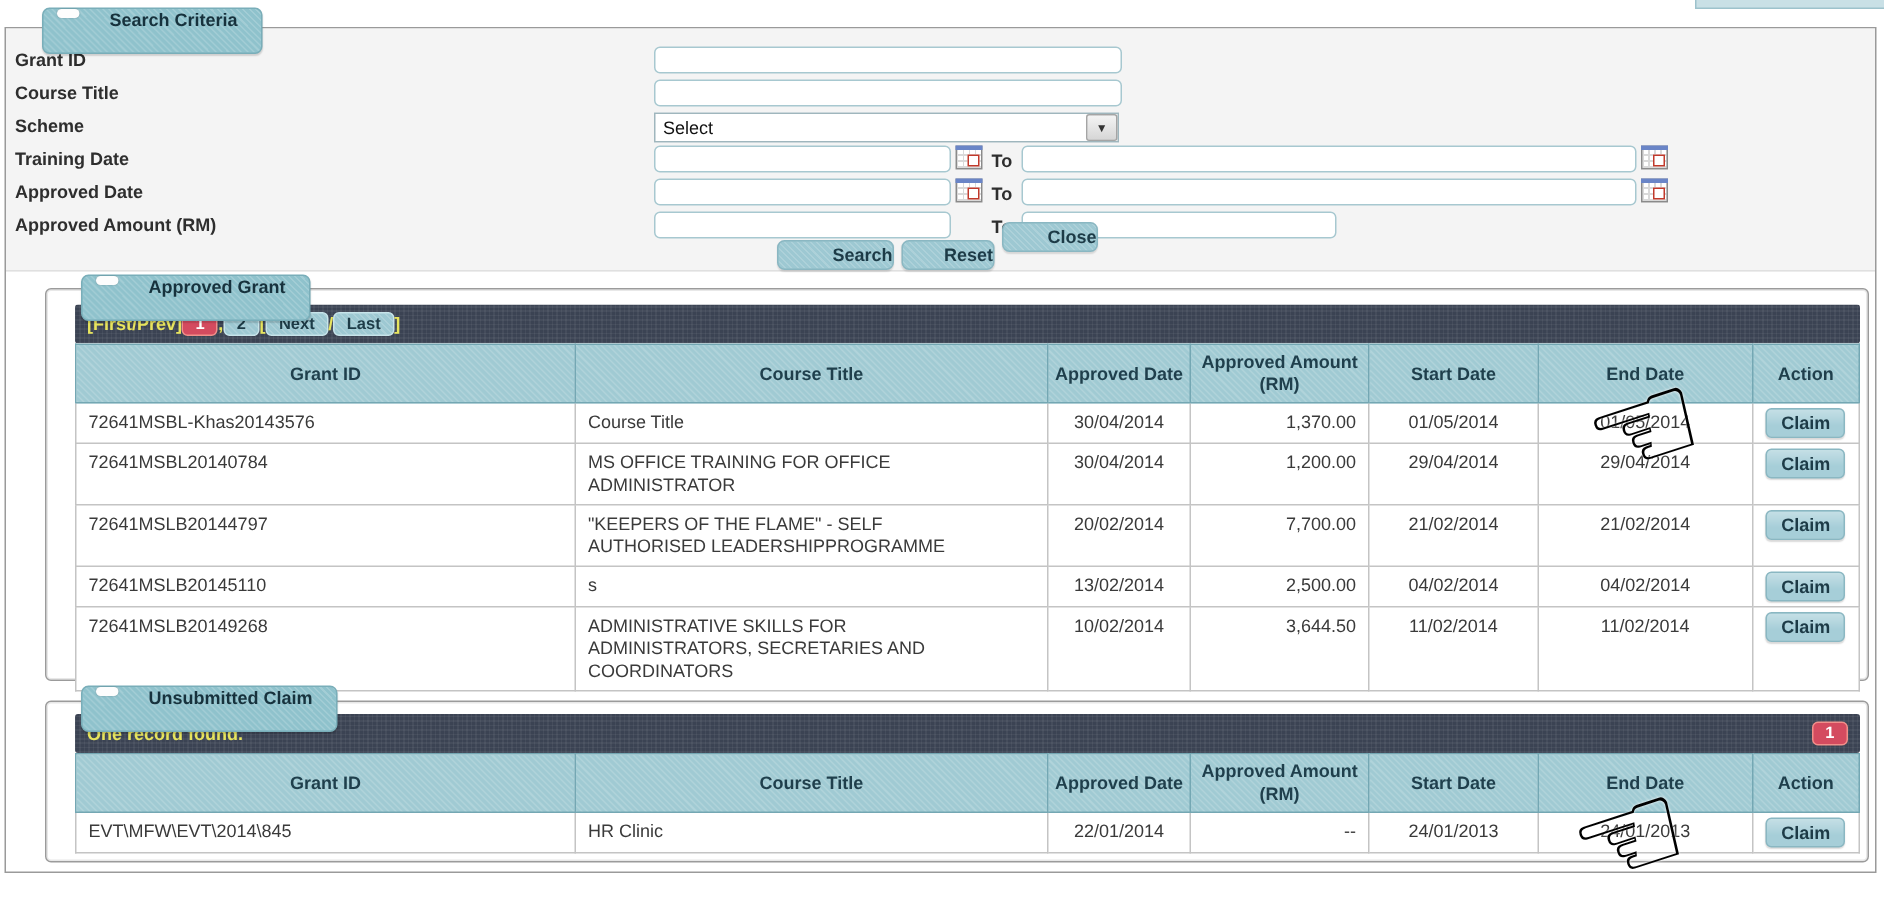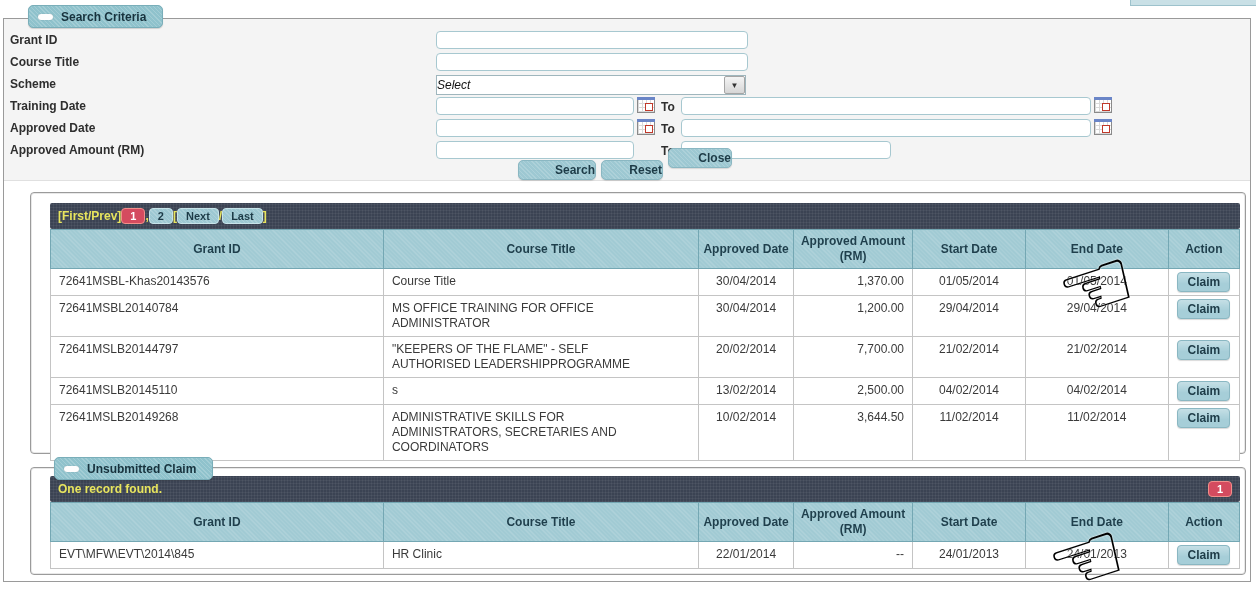--- a/index.html
+++ b/index.html
@@ -17,25 +17,25 @@
   #search-area {
     position:absolute; left:0; top:0; width:100%; height:162px;
     background:#f4f4f4; border-bottom:1px solid #e0e0e0;
   }
   #topright-strip {
     position:absolute; left:1130px; top:0; width:126px; height:6px;
     background:#c9e0e6; border-left:1px solid #9dc2cc; border-bottom:1px solid #9dc2cc;
   }
   
   .section-tab {
-    position:absolute; height:23px; z-index:5;
+    position:absolute; height:31px; z-index:5;
     background-color:#8fc2cc;
     background-image:repeating-linear-gradient(45deg, rgba(255,255,255,.18) 0 1px, transparent 1px 3px);
     border:1px solid #79aeb9; border-radius:5px;
-    display:flex; align-items:center; gap:8px; padding:0 16px 0 9px;
+    display:flex; align-items:flex-start; gap:20px; padding:0 16px 0 9px;
     box-shadow:0 1px 1px rgba(0,0,0,.15);
   }
   .section-tab .minus {
     width:15px; height:6px; background:#fdfdfd; border-radius:3px;
     box-shadow:0 0 1px rgba(0,0,0,.3); flex:none;
   }
   .section-tab .tab-label {
     font-size:12px; font-weight:bold; color:#17323d; white-space:nowrap;
   }
   
@@ -55,21 +55,21 @@
     cursor:pointer;
   }
   .cal-icon::before { content:""; position:absolute; left:-1px; right:-1px; top:-1px; height:3px; background:#6a85c7; }
   .cal-icon::after {
     content:""; position:absolute; right:1px; top:5px; width:6px; height:6px;
     background:#fff; border:1px solid #c0392b;
   }
   .select-box {
     position:absolute; height:20px; background:#fff; border:1px solid #9fb6bd;
     display:flex; align-items:center; justify-content:space-between;
-    font-size:12px; color:#111; cursor:default;font-style:italic;
+    font-size:12px; color:#111; padding-left:5px; cursor:default;
   }
   .select-arrow-btn {
     width:21px; height:18px; margin-right:0;
     background:linear-gradient(#f4f4f4,#d6d6d6);
     border:1px solid #a5a5a5; border-radius:2px;
     display:flex; align-items:center; justify-content:center;
     font-size:8px; color:#333;
   }
   .form-btn {
     position:absolute; height:20px;
@@ -186,20 +186,24 @@
 
   <input class="t-input" style="left: 436px; top: 141px; width: 198px;">
   <span class="to-label" style="left:661px; top:144px;">To</span>
   <input class="t-input" style="left: 681px; top: 141px; width: 210px;">
 
   <button class="form-btn" style="left:518px; top:160px; width:78px;">Search</button>
   <button class="form-btn" style="left:601px; top:160px; width:62px;">Reset</button>
   <button class="form-btn" style="left:668px; top:148px; width:64px;">Close</button>
 
   <div class="fieldset" style="left:30px; top:192px; width:1216px; height:262px;"></div>
+  <div class="section-tab" style="left:54px; top:183px;">
+    <span class="minus"></span>
+    <span class="tab-label">Approved Grant</span>
+  </div>
 
   <div class="records-bar" style="left:50px; top:203px;">
     <span class="pager">
       <span class="sep">[First/Prev]</span>
       <button class="pg-current">1</button>
       <span class="sep">,</span>
       <button class="pg-btn">2</button>
       <span class="sep">[</span>
       <button class="pg-btn">Next</button>
       <span class="sep">/</span>

